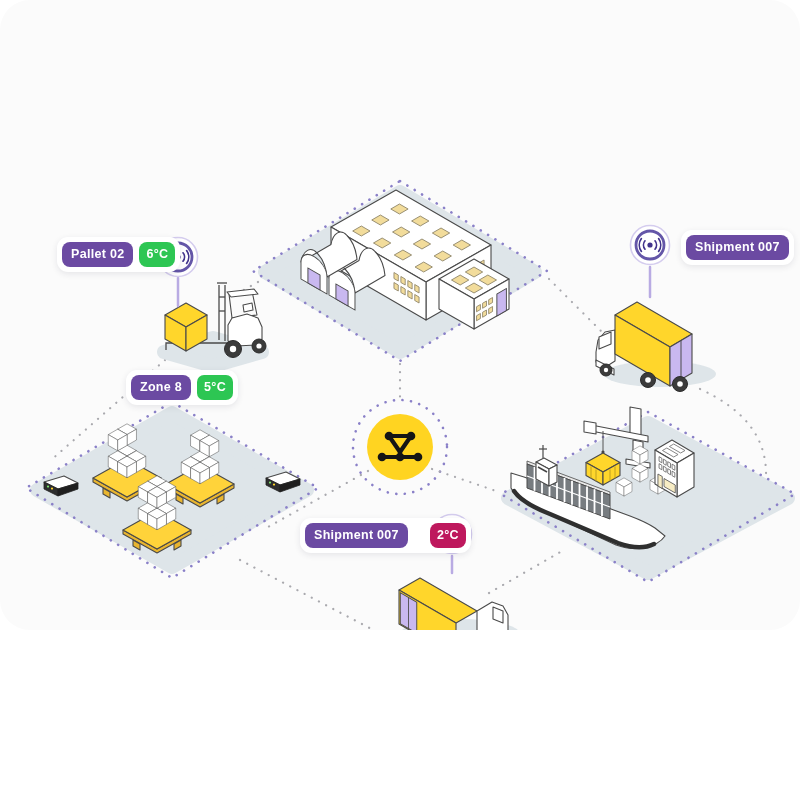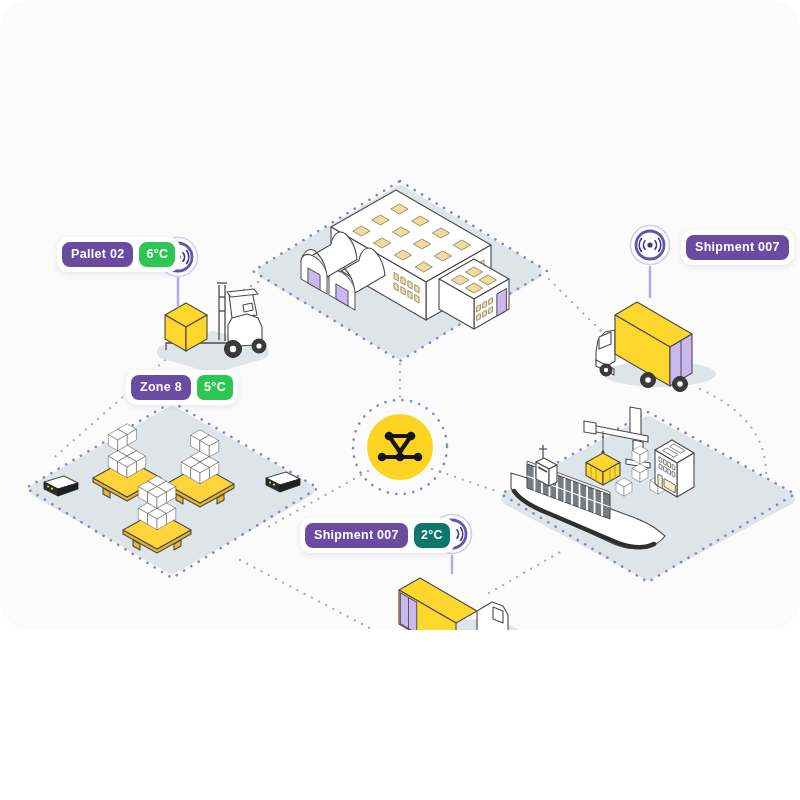--- a/index.html
+++ b/index.html
@@ -376,15 +376,15 @@
     <span class="chip" style="background: rgb(107, 74, 162);">Zone 8</span>
     <span class="chip temp" style="background: rgb(45, 198, 83); border-radius: 7px;">5°C</span>
   </div>
 
   <div class="card" style="left:681px;top:230px;">
     <span class="chip" style="background: rgb(107, 74, 162);">Shipment 007</span>
   </div>
 
   <div class="card" style="left:300px;top:518px;">
     <span class="chip" style="background: rgb(107, 74, 162);">Shipment 007</span>
-    <span class="chip temp" style="background: #0f766e;">2°C</span>
+    <span class="chip temp" style="background: #be185d; margin-left: 16px;">2°C</span>
   </div>
 </div>
 
 </body></html>

